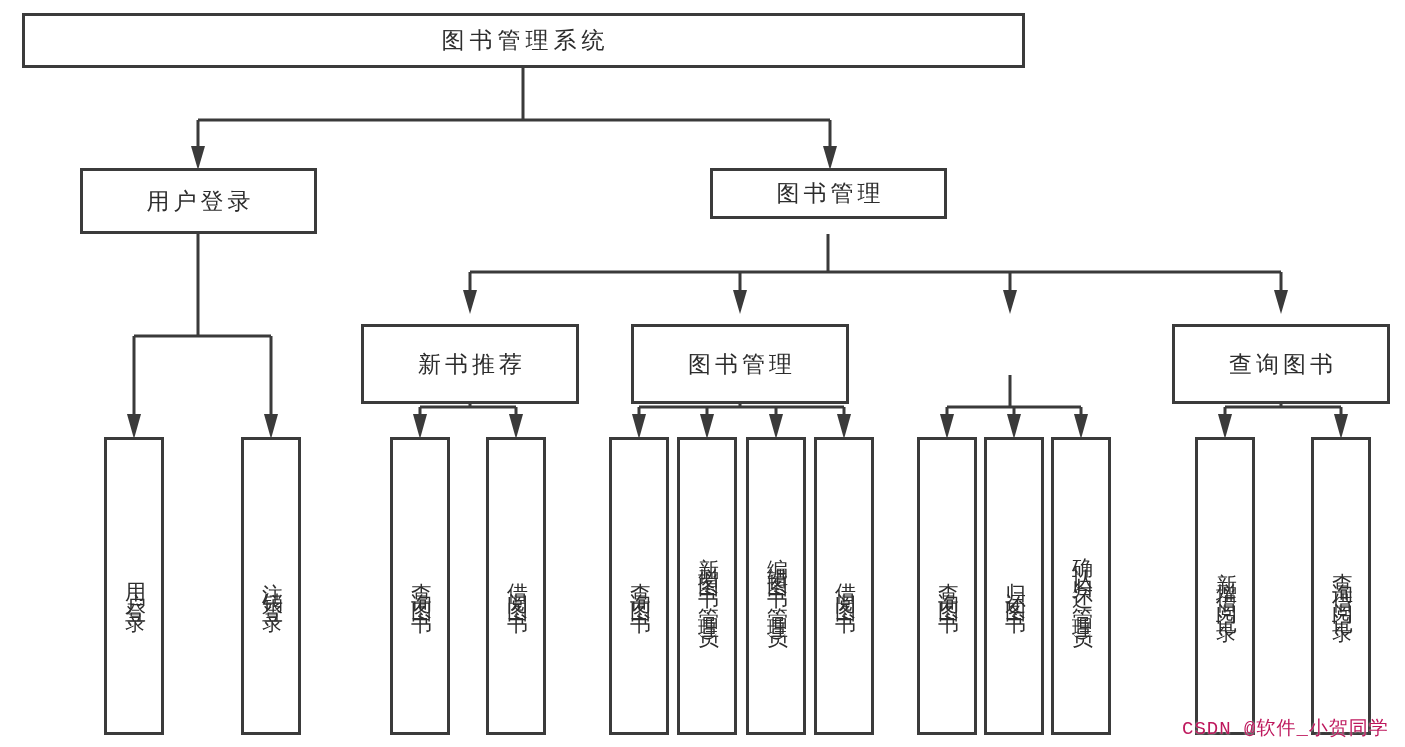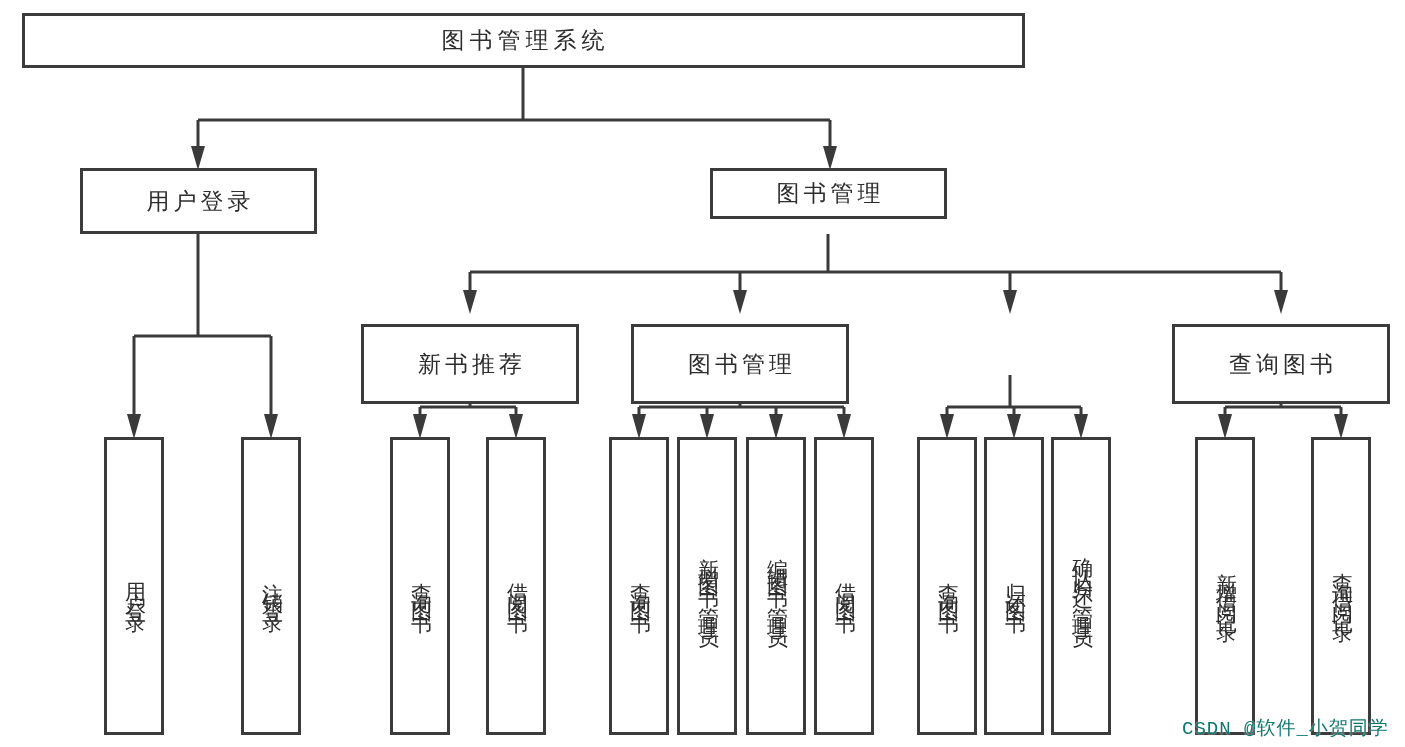--- a/index.html
+++ b/index.html
@@ -48,21 +48,21 @@
   }
   .f1{left:104px;}  .f2{left:241px;}
   .f3{left:390px;}  .f4{left:486px;}
   .f5{left:609px;}  .f6{left:677px;}  .f7{left:746px;}  .f8{left:814px;}
   .f9{left:917px;}  .f10{left:984px;} .f11{left:1051px;}
   .f12{left:1195px;} .f13{left:1311px;}
   .watermark{
     position:absolute;
     left:1182px;top:715px;
     font-size:19px;
-    color:#0f766e;
+    color:#be185d;
     letter-spacing:1px;
     white-space:nowrap;
     z-index:6;
     text-shadow:0 0 2px #ffffff;
   }
 </style>
 </head>
 <body>
 
 <div class="canvas">

